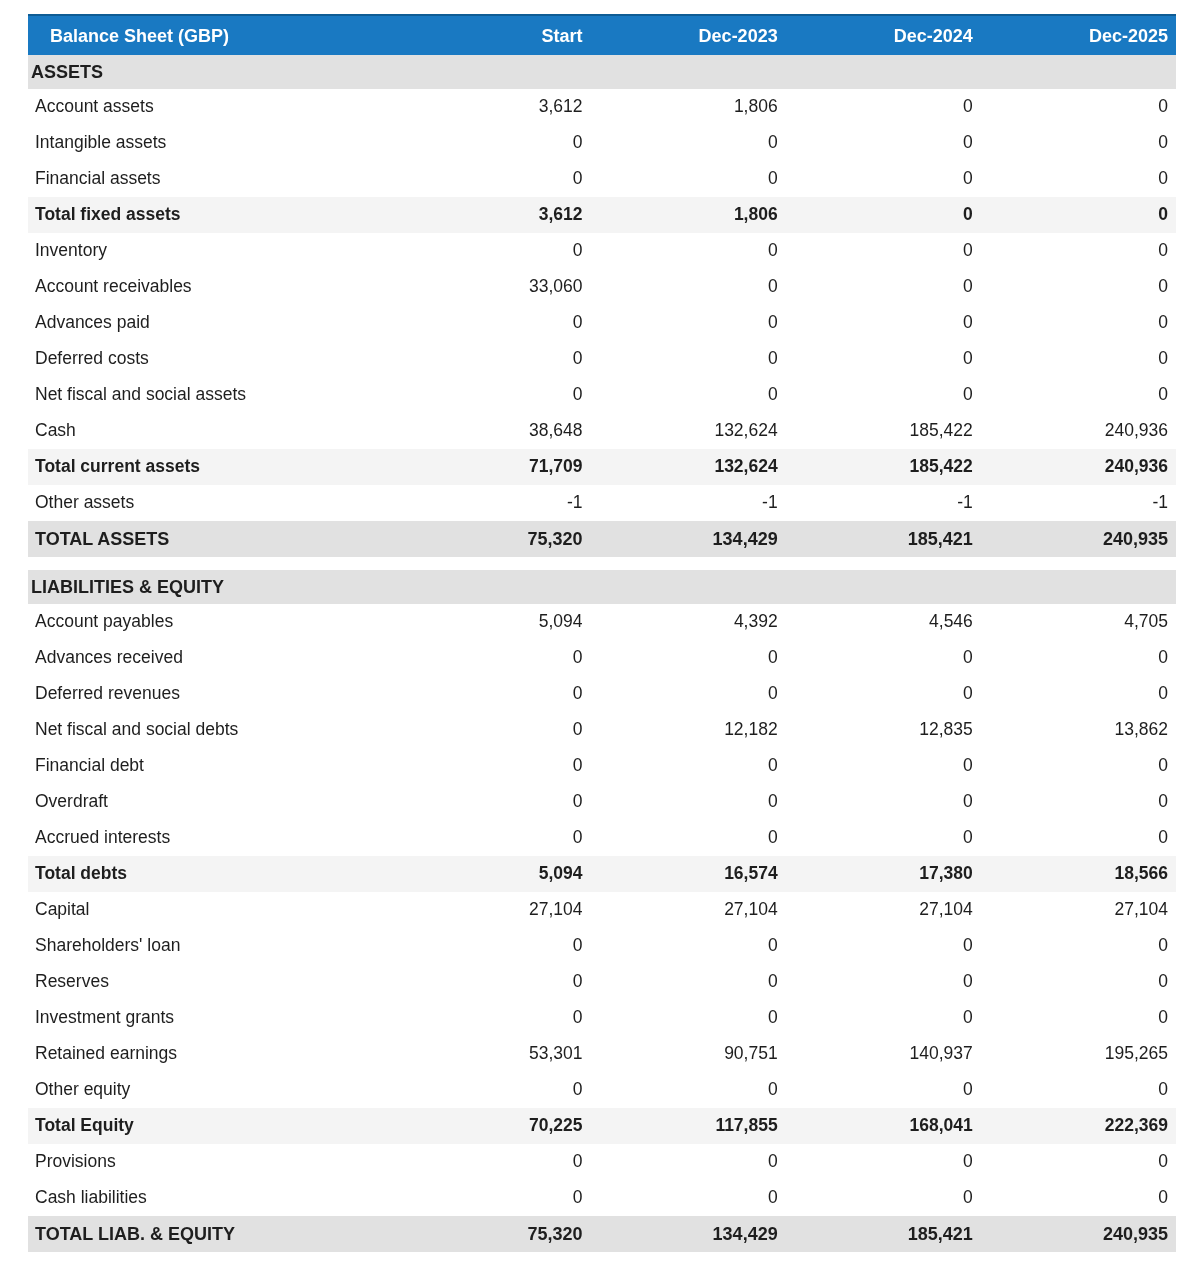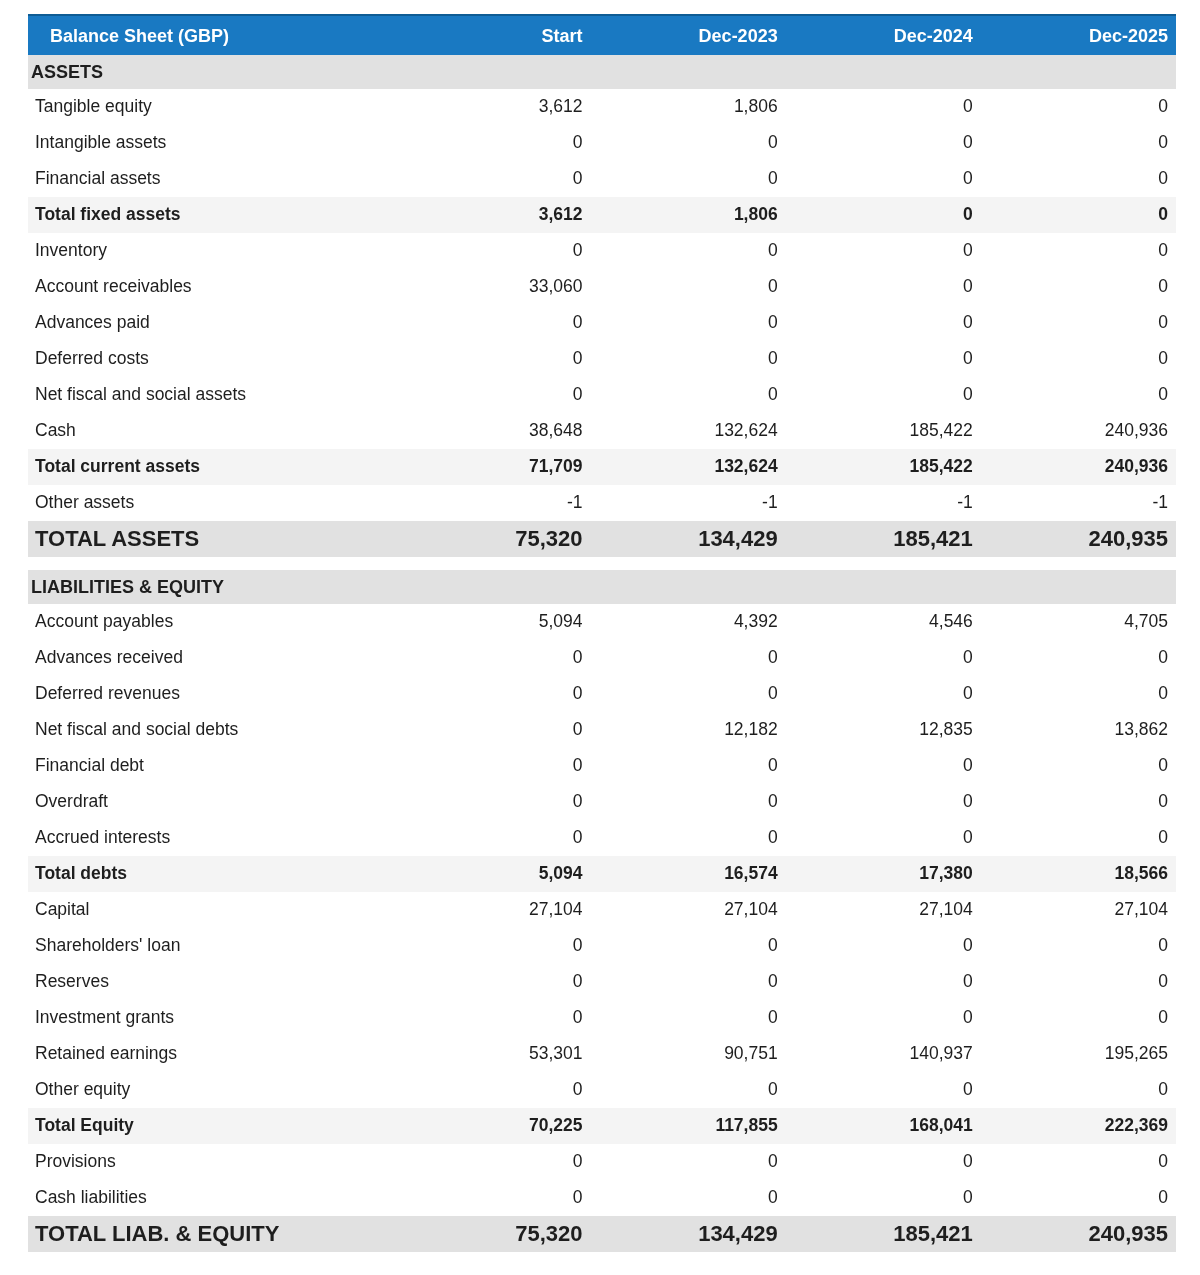--- a/index.html
+++ b/index.html
@@ -51,21 +51,21 @@
     font-weight:bold;
     height:34px;
     text-align:left;
     padding-left:3px;
     font-size:18px;
   }
   tr.data-row{height:36px;}
   tr.data-row td.label{text-align:left;padding-left:7px;}
   tr.data-row td.num{text-align:right;padding-right:8px;}
   tr.subtotal td{background:var(--subtotal-bg);font-weight:bold;margin-top:36px;}
-  tr.grandtotal td{background:var(--section-bg);font-weight:bold;font-size:22px;}
+  tr.grandtotal td{background:var(--section-bg);font-weight:bold;font-size:18px;}
   tr.spacer-row td{height:13px;background:#ffffff;}
 </style>
 </head>
 <body>
 
 <div class="sheet-wrap">
   <table class="balance-sheet">
     <colgroup>
       <col class="c-label">
         <col class="c-num">
@@ -80,21 +80,21 @@
         <th class="num">Dec-2023</th>
         <th class="num">Dec-2024</th>
         <th class="num">Dec-2025</th>
       </tr>
     </thead>
     <tbody id="sheet-body">
         <tr class="section-row">
           <td colspan="5">ASSETS</td>
         </tr>
         <tr class="data-row normal">
-          <td class="label">Tangible equity</td>
+          <td class="label">Account assets</td>
           <td class="num">3,612</td>
           <td class="num">1,806</td>
           <td class="num">0</td>
           <td class="num">0</td>
         </tr>
         <tr class="data-row normal">
           <td class="label">Intangible assets</td>
           <td class="num">0</td>
           <td class="num">0</td>
           <td class="num">0</td>

